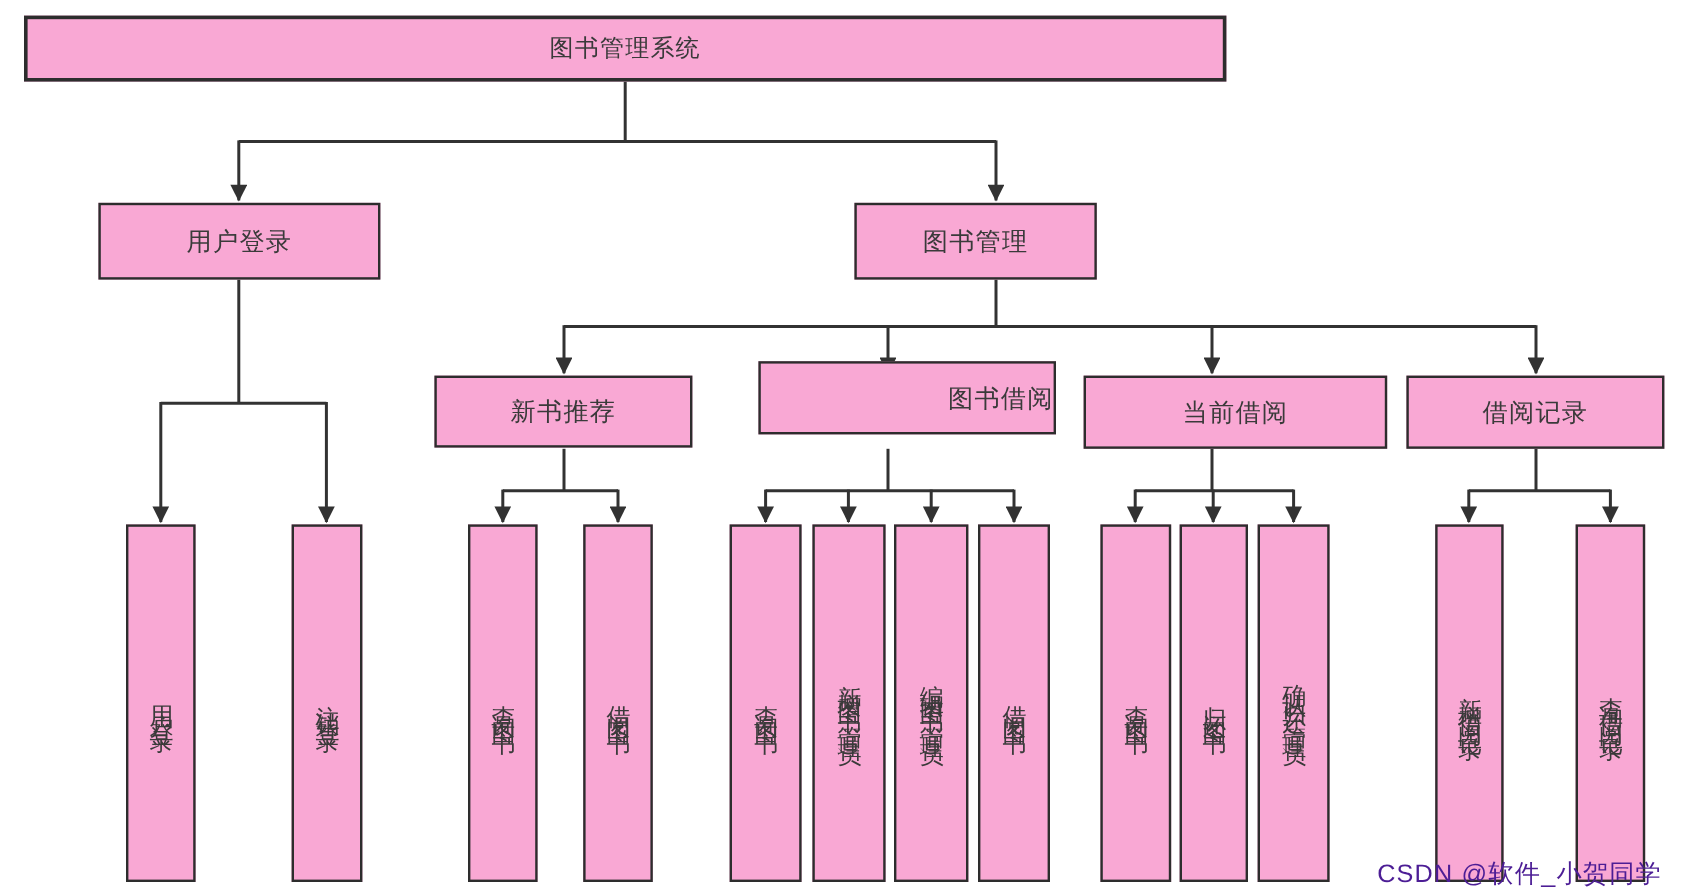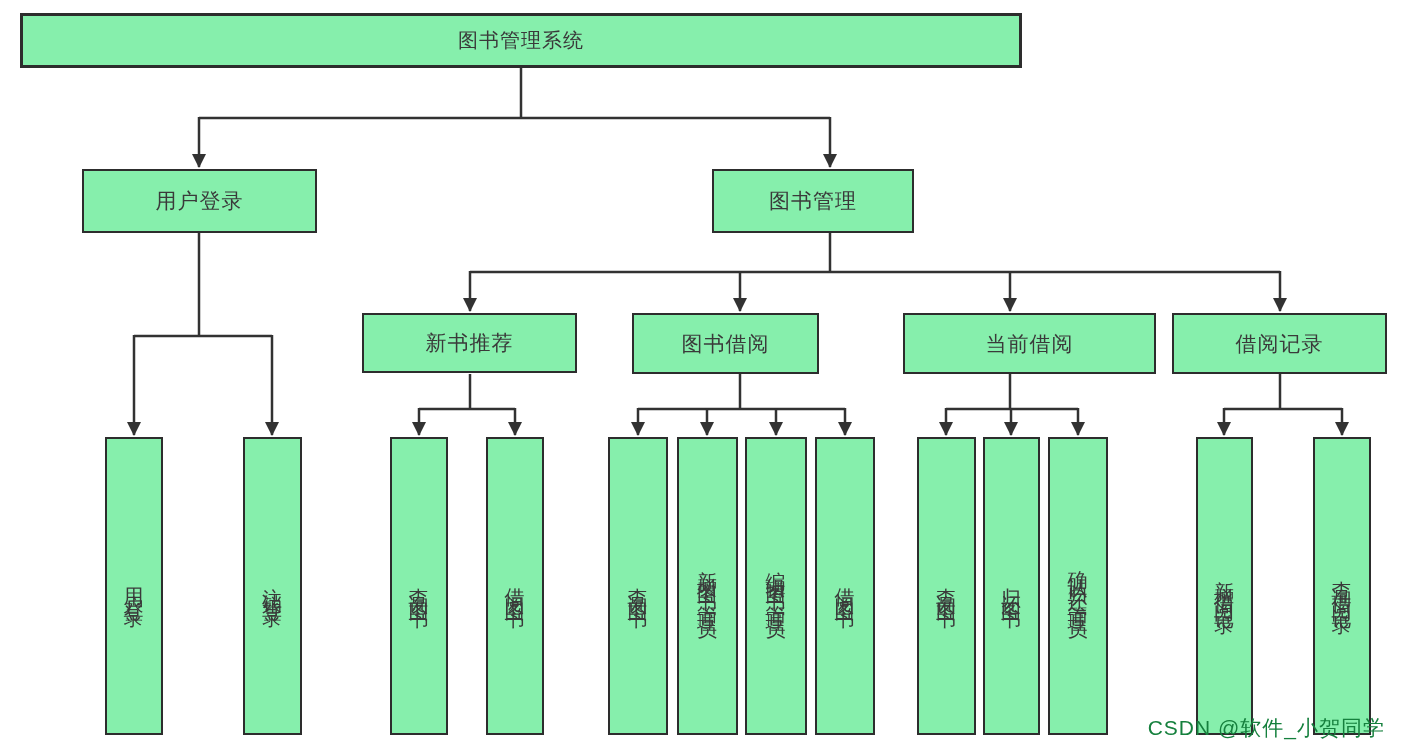--- a/index.html
+++ b/index.html
@@ -21,21 +21,21 @@
     top: 0;
     pointer-events: none;
   }
   .link {
     fill: none;
     stroke: #323232;
     stroke-width: 2.5;
   }
   .node {
     position: absolute;
-    background: #86efac;
+    background: #f9a8d4;
     border: 2.5px solid #2d2d2d;
     display: flex;
     align-items: center;
     justify-content: center;
     color: #3a3a3a;
     box-sizing: border-box;
   }
   .node.root {
     border-width: 3px;
     font-size: 20px;
@@ -53,21 +53,21 @@
     text-orientation: mixed;
     letter-spacing: 7px;
     line-height: 1;
     white-space: nowrap;
   }
   .watermark {
     position: absolute;
     right: 20px;
     top: 714px;
     font-size: 21px;
-    color: #15803d;
+    color: #4c1d95;
     letter-spacing: 1px;
     z-index: 5;
   }
 </style>
 </head>
 <body>
 
 <div class="canvas">
 
   <svg class="connectors" width="1405" height="747" viewBox="0 0 1405 747" xmlns="http://www.w3.org/2000/svg">
@@ -125,21 +125,21 @@
   <div class="node h-node" style="left:82px; top:169px; width:235px; height:64px;">
     <span>用户登录</span>
   </div>
   <div class="node h-node" style="left:712px; top:169px; width:202px; height:64px;">
     <span>图书管理</span>
   </div>
 
   <div class="node h-node" style="left:362px; top:313px; width:215px; height:60px;">
     <span>新书推荐</span>
   </div>
-  <div class="node h-node" style="left:632px; top:313px; width:187px; height:61px;">
+  <div class="node h-node" style="left:632px; top:301px; width:248px; height:61px;justify-content:flex-end;">
     <span>图书借阅</span>
   </div>
   <div class="node h-node" style="left:903px; top:313px; width:253px; height:61px;">
     <span>当前借阅</span>
   </div>
   <div class="node h-node" style="left:1172px; top:313px; width:215px; height:61px;">
     <span>借阅记录</span>
   </div>
 
   <div class="node leaf" style="left:105px; top:437px; width:58px; height:298px;">

